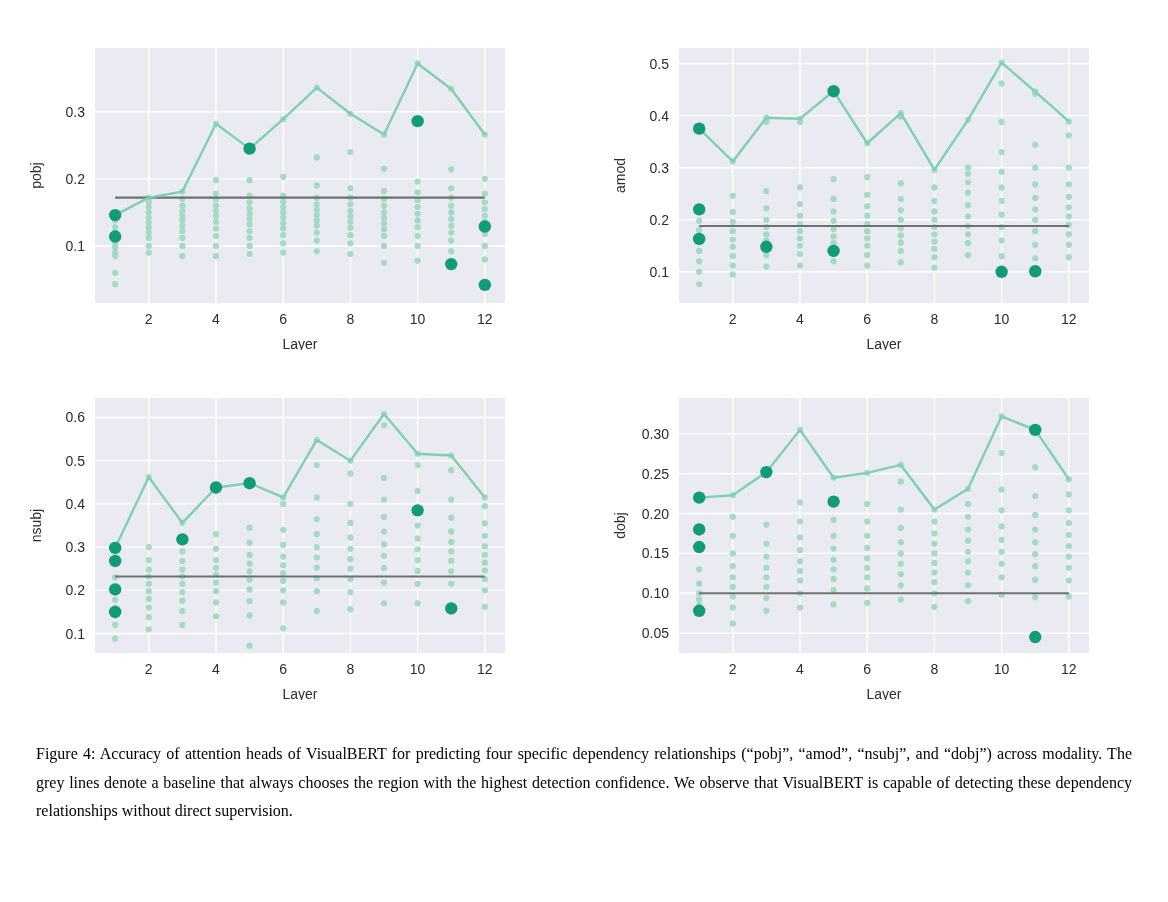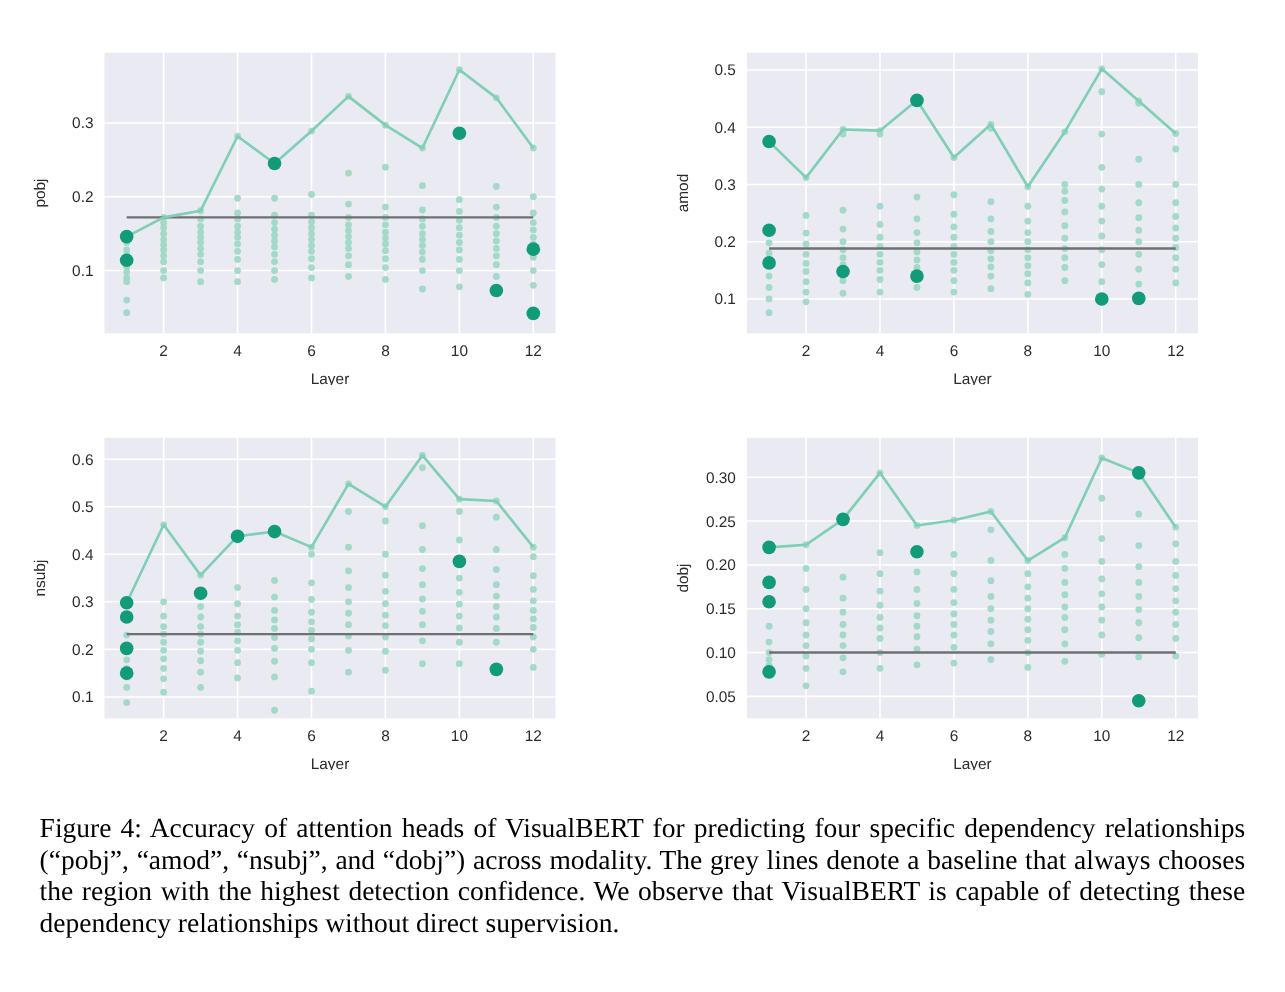--- a/index.html
+++ b/index.html
@@ -16,21 +16,21 @@
   }
   .panel{position:relative;}
   svg{display:block;}
   .tick{
     font-family:"Liberation Sans", sans-serif;
     font-size:14px;fill:#2b2b2b;
   }
   .caption{
     position:absolute;left:36px;top:740px;width:1096px;
     font-family:"Liberation Serif", serif;
-    font-size:25px;line-height:28.5px;
+    font-size:16px;line-height:28.5px;
     text-align:justify;
     color:#000;
   }
 </style>
 </head>
 <body>
 
 <div class="page">
 
   <div class="grid">

